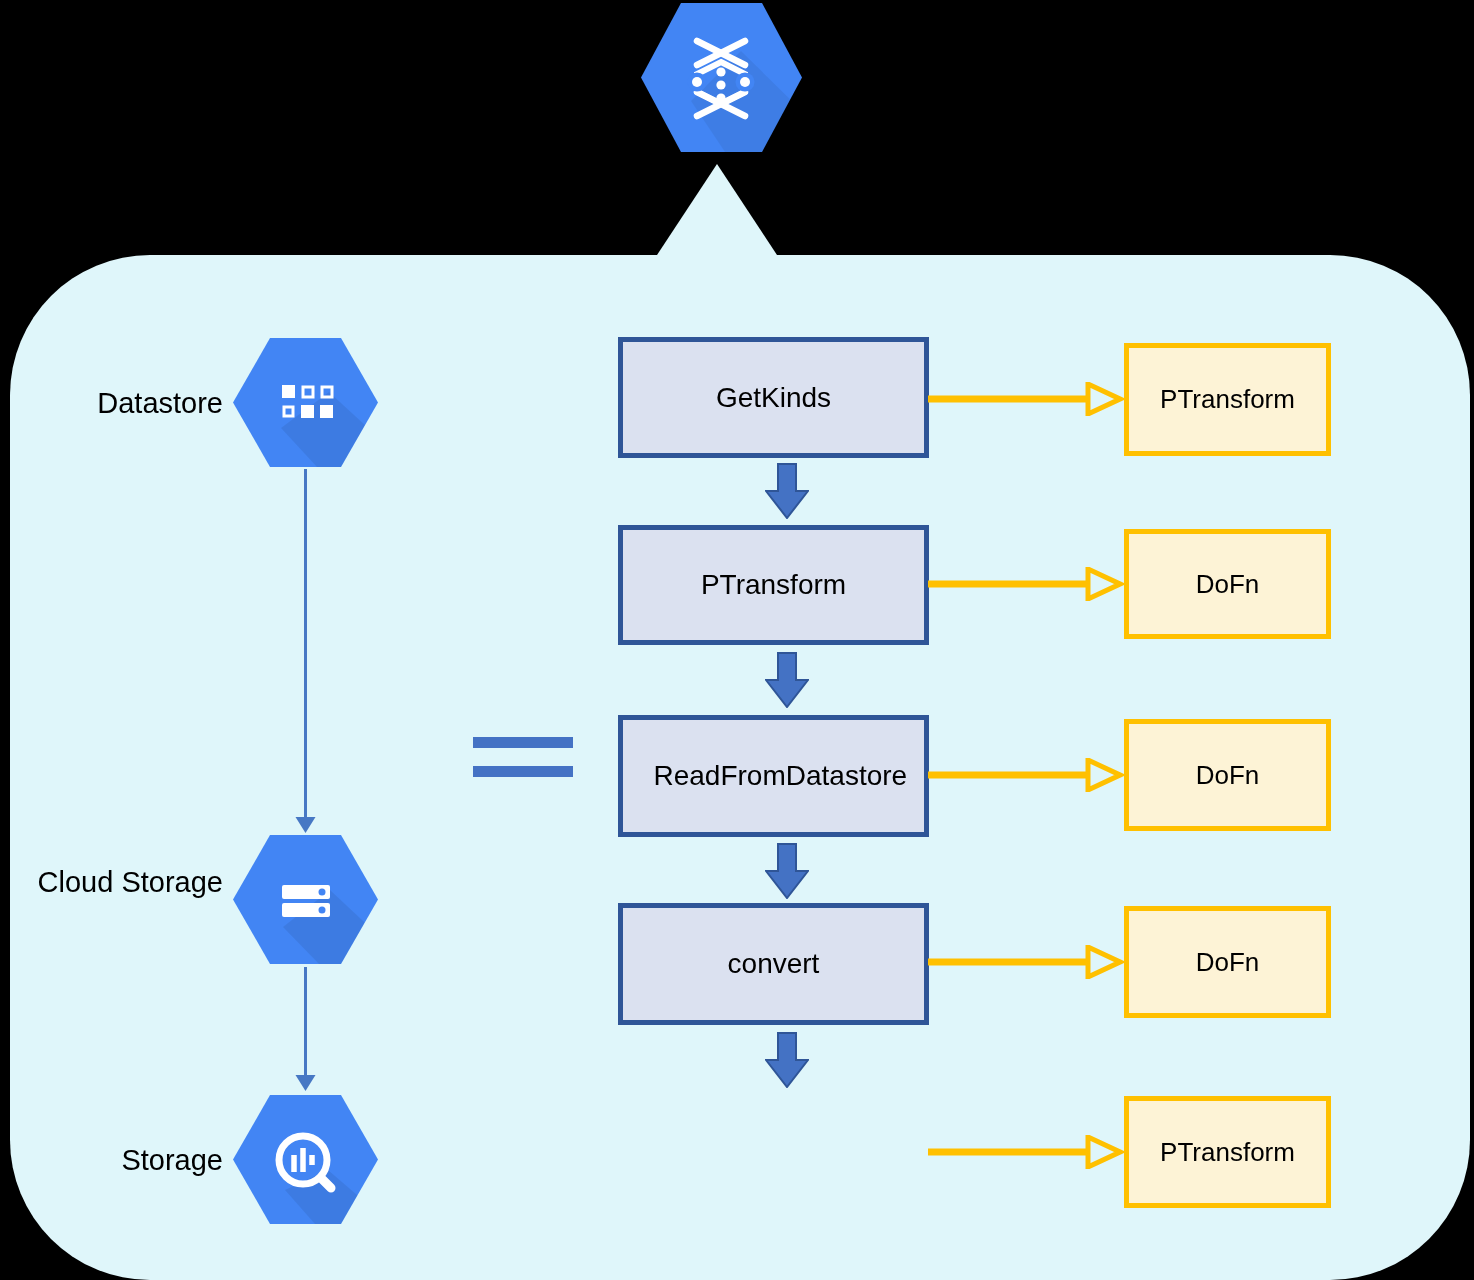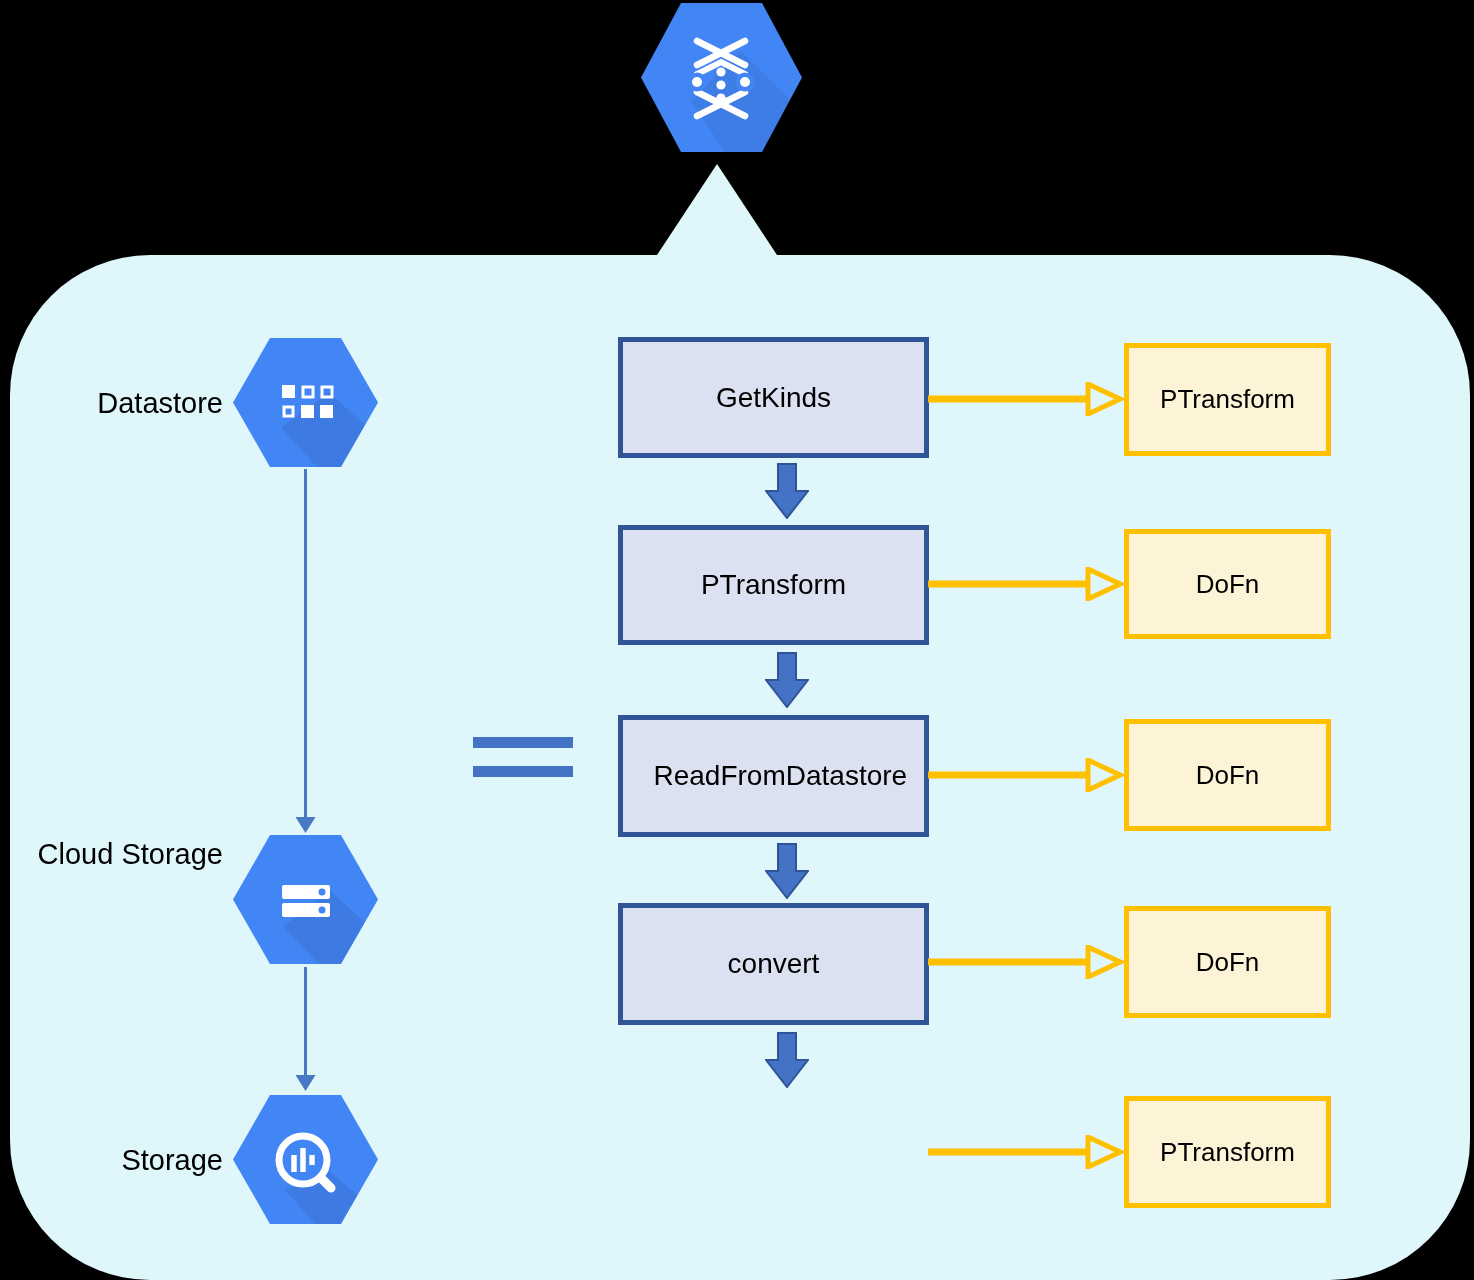--- a/index.html
+++ b/index.html
@@ -63,21 +63,21 @@
     <circle cx="104" cy="79" r="5" fill="#fff"></circle>
     <circle cx="80" cy="69" r="4.6" fill="#fff"></circle>
     <circle cx="80" cy="82" r="4.6" fill="#fff"></circle>
     <circle cx="80" cy="95" r="4.6" fill="#fff"></circle>
   </svg>
 
   <div class="pointer-triangle"></div>
   <div class="panel"></div>
 
   <div class="src-label" style="top:385px">Datastore</div>
-  <div class="src-label" style="top:836px">Cloud Storage</div>
+  <div class="src-label" style="top:864px">Cloud Storage</div>
   <div class="src-label" style="top:1142px">Storage</div>
 
   <svg class="abs" style="left:233px; top:338px" width="145" height="129" viewBox="0 0 145 129">
     <defs>
         <clipPath id="hexDS">
           <polygon points="37,0 108,0 145,64.5 108,129 37,129 0,64.5"></polygon>
         </clipPath>
       </defs>
     <polygon points="37,0 108,0 145,64.5 108,129 37,129 0,64.5" style="fill:var(--hexagon)"></polygon>
     <g clip-path="url(#hexDS)">

